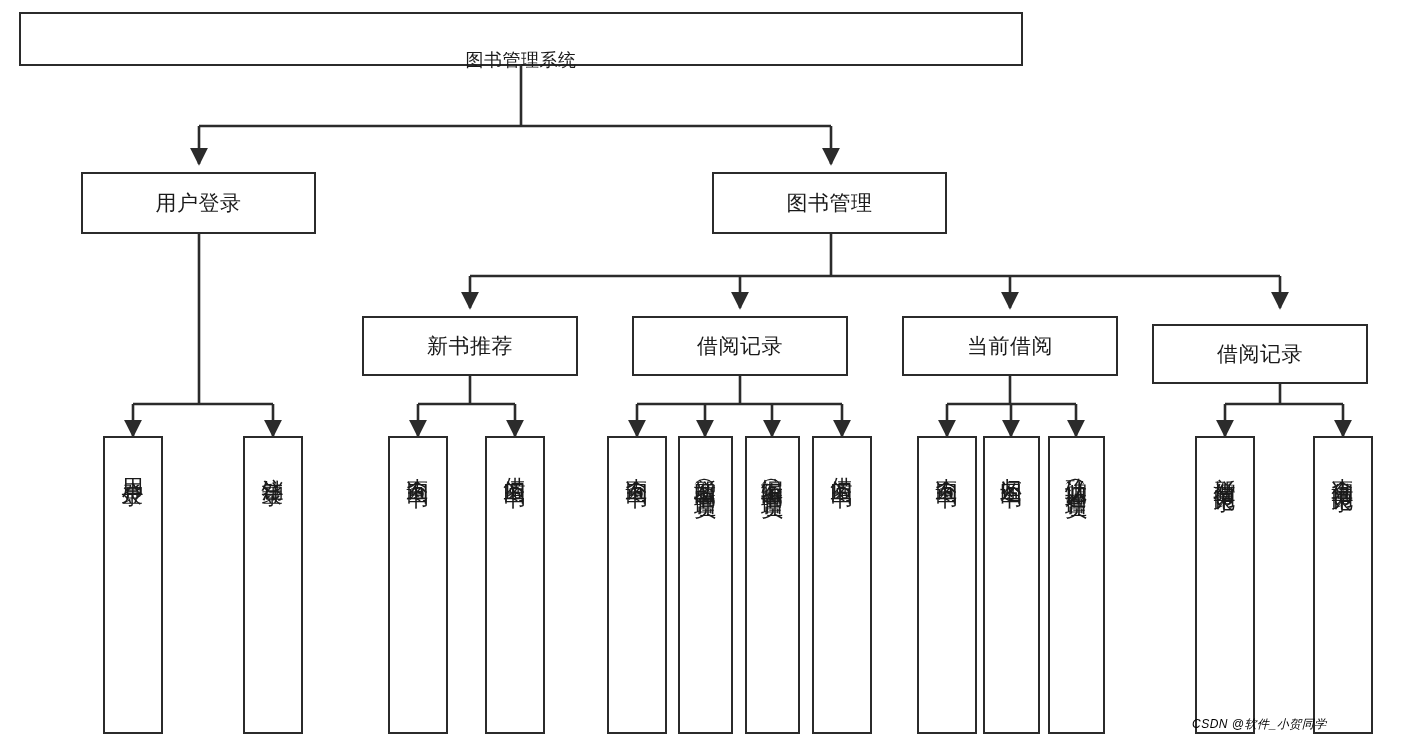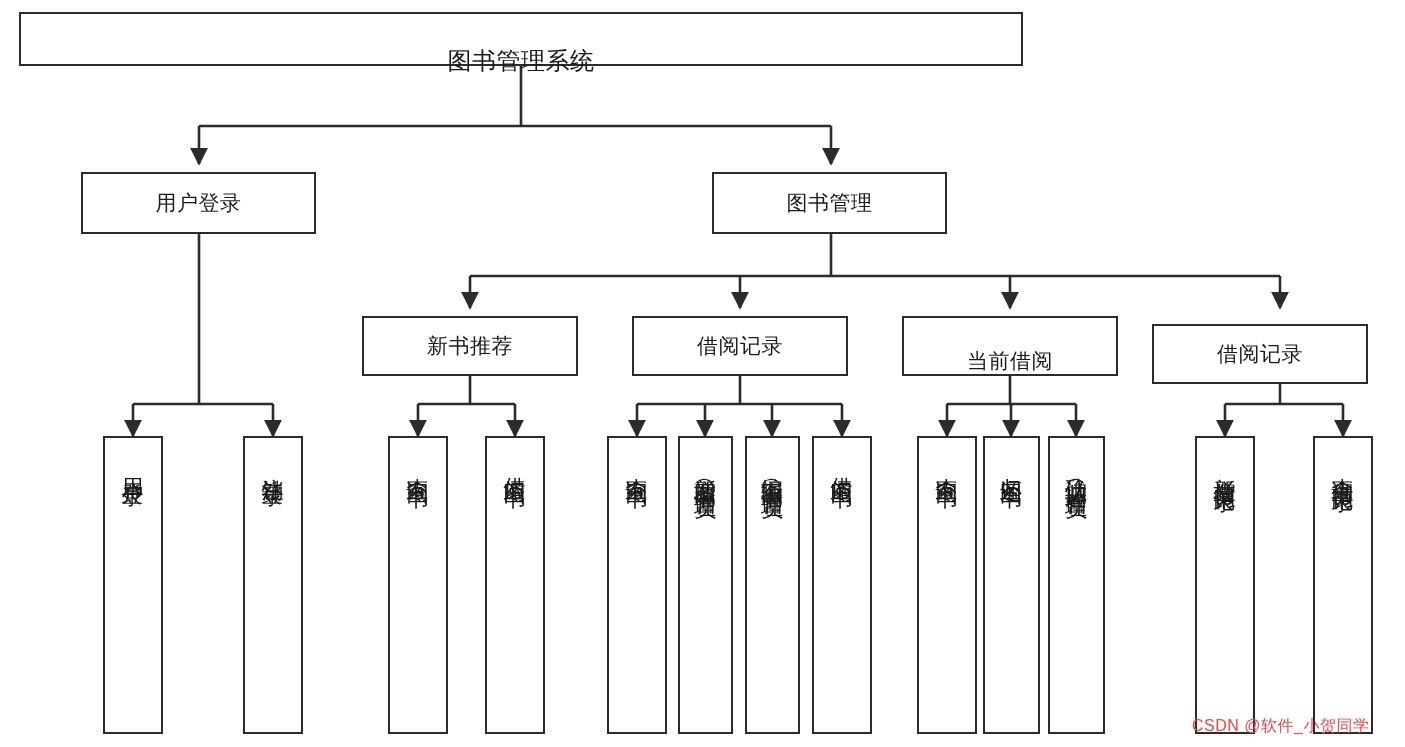--- a/index.html
+++ b/index.html
@@ -39,43 +39,44 @@
   .node .label {
     display: block;
     text-align: center;
     line-height: 1.18;
     letter-spacing: 0.5px;
   }
   .node.horiz .label {
     font-size: 21px;
   }
   .node.root .label {
-    font-size: 24px;
+    font-size: 18px;
     margin-top: 44px;
   }
   .node.vert {
     align-items: flex-start;
     justify-content: center;
     padding-top: 22px;
   }
   .node.vert .label {
     writing-mode: vertical-rl;
     text-orientation: upright;
     font-size: 22px;
     line-height: 1.05;
     letter-spacing: 3px;
     white-space: nowrap;
   }
   .watermark {
     position: absolute;
-    color: #ef4444;
-    font-size: 16px;
+    color: #000000;
+    font-size: 12px;
     letter-spacing: 0.5px;
     white-space: nowrap;
     font-family: "Liberation Sans", "DejaVu Sans", sans-serif;
+    font-style: italic;
   }
 </style>
 </head>
 <body>
 
 <div id="canvas">
 
   <svg class="edges" viewBox="0 0 1405 747" xmlns="http://www.w3.org/2000/svg">
     <defs>
       <marker id="arrow" viewBox="0 0 10 10" refX="9" refY="5" markerWidth="7" markerHeight="7" orient="auto-start-reverse">
@@ -136,21 +137,21 @@
   <div class="node horiz" style="left:362px; top:316px; width:216px; height:60px;">
     <span class="label">新书推荐</span>
   </div>
 
   <div class="node horiz" style="left:712px; top:172px; width:235px; height:62px;">
     <span class="label">图书管理</span>
   </div>
   <div class="node horiz" style="left:632px; top:316px; width:216px; height:60px;">
     <span class="label">借阅记录</span>
   </div>
-  <div class="node horiz" style="left:902px; top:316px; width:216px; height:60px;align-items:flex-end;">
+  <div class="node horiz" style="left:902px; top:316px; width:216px; height:60px;">
     <span class="label">当前借阅</span>
   </div>
   <div class="node horiz" style="left:1152px; top:316px; width:216px; height:60px;margin-top:8px;">
     <span class="label">借阅记录</span>
   </div>
 
   <div class="node vert" style="left:103px; top:436px; width:60px; height:298px;">
     <span class="label">用户登录</span>
   </div>
   <div class="node vert" style="left:243px; top:436px; width:60px; height:298px;">

